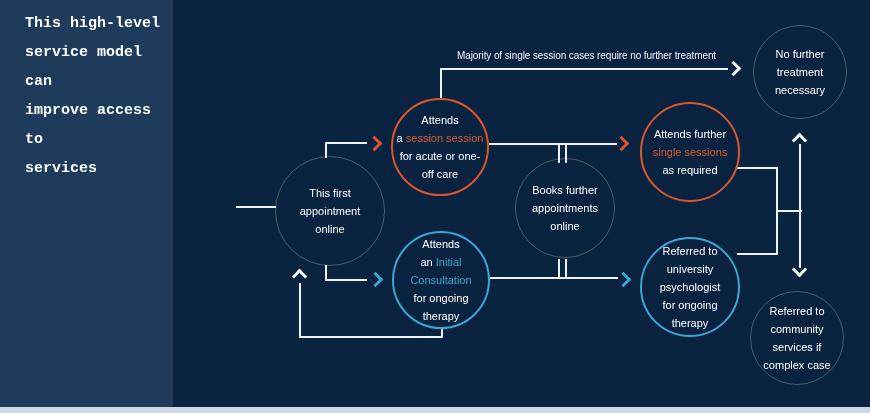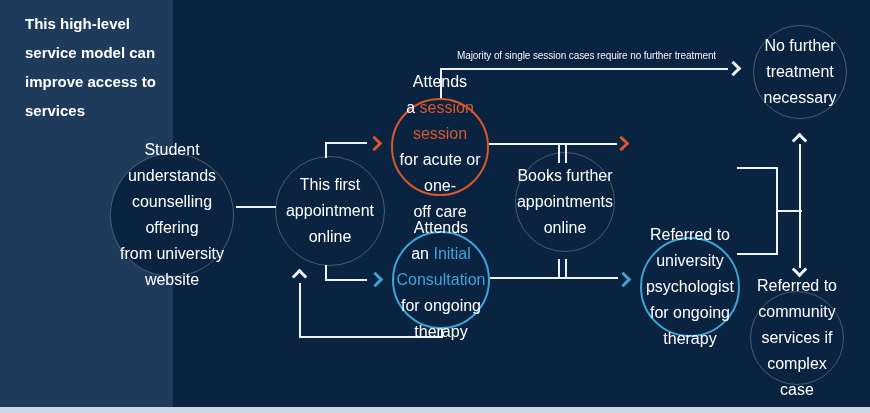--- a/index.html
+++ b/index.html
@@ -5,31 +5,31 @@
   html,body{margin:0;padding:0;background:#061c33;}
   .page{position:relative;width:870px;height:413px;overflow:hidden;
         background:var(--background,#0a2340);
         font-family:"Liberation Sans",sans-serif;}
   .sidebar{position:absolute;left:0;top:0;width:173px;height:413px;
            background:var(--sidebar,#1f3b5c);}
   .footer-stripe{position:absolute;left:0;top:407px;width:870px;height:6px;
                  background:var(--footer-stripe,#ccd7e3);}
   .title{position:absolute;left:25px;top:9px;width:146px;margin:0;
          font-size:15px;line-height:29px;font-weight:bold;color:#ffffff;
-         white-space:pre-line;}
+         white-space:pre-line;font-family:Liberation Mono, monospace;}
   .annotation{position:absolute;left:457px;top:50px;width:300px;
               font-size:10px;letter-spacing:-0.1px;color:#eef3f8;}
   .line{position:absolute;background:var(--line,#eef3f8);}
   .node{position:absolute;border-radius:50%;display:flex;align-items:center;
         justify-content:center;text-align:center;box-sizing:border-box;color:#fff;}
   .node.faint{border:1px solid rgba(255,255,255,0.25);}
   .node.filled{background:var(--background,#0a2340);}
   .node.orange{border:2px solid var(--orange,#d9582c);}
   .node.blue{border:2px solid var(--blue,#3fa5d6);}
-  .nlabel{font-size:16px;line-height:26px;white-space:pre-line;padding:2px;}
+  .nlabel{font-size:11px;line-height:18px;white-space:pre-line;padding:2px;}
   .hl-orange{color:var(--orange,#d9582c);}
   .hl-blue{color:var(--blue,#3fa5d6);text-align:right;}
   .chev{position:absolute;width:8px;height:8px;
         border-top:3px solid #f2f6fa;border-right:3px solid #f2f6fa;}
   .chev.right{transform:rotate(45deg);}
   .chev.up{transform:rotate(-45deg);}
   .chev.down{transform:rotate(135deg);}
   .chev.orange{border-color:var(--orange,#d9582c);}
   .chev.blue{border-color:var(--blue,#3fa5d6);}
 </style>
@@ -72,27 +72,20 @@
 
   <span class="chev right orange" style="left:369px;top:138px"></span>
   <span class="chev right blue" style="left:370px;top:274px"></span>
   <span class="chev right orange" style="left:616px;top:138px"></span>
   <span class="chev right blue" style="left:618px;top:274px"></span>
   <span class="chev right" style="left:728px;top:63px"></span>
   <span class="chev up" style="left:294px;top:271px"></span>
   <span class="chev up" style="left:794px;top:135px"></span>
   <span class="chev down" style="left:794px;top:264px"></span>
 
-  <div class="node faint filled" style="left:110px;top:153px;width:124px;height:124px">
-    <span class="nlabel">Student
-understands
-counselling offering
-from university
-website</span>
-  </div>
 
   <div class="node faint" style="left:275px;top:156px;width:110px;height:110px">
     <span class="nlabel">This first
 appointment
 online</span>
   </div>
 
   <div class="node orange" style="left:391px;top:98px;width:98px;height:98px">
     <span class="nlabel"><span>Attends
 a </span><span class="hl-orange">session session</span><span>
@@ -101,26 +94,31 @@
   </div>
 
   <div class="node blue" style="left:392px;top:231px;width:98px;height:98px">
     <span class="nlabel"><span>Attends
 an </span><span class="hl-blue">Initial
 Consultation</span><span>
 for ongoing
 therapy</span></span>
   </div>
 
-  <div class="node faint" style="left:515px;top:152px;width:100px;height:100px">
+  <div class="node faint" style="left:515px;top:158px;width:100px;height:100px">
     <span class="nlabel">Books further
 appointments
 online</span>
   </div>
 
+  <div class="node orange" style="left:640px;top:102px;width:100px;height:100px">
+    <span class="nlabel"><span>Attends further
+</span><span class="hl-orange">single sessions</span><span>
+as required</span></span>
+  </div>
 
   <div class="node blue" style="left:640px;top:237px;width:100px;height:100px">
     <span class="nlabel">Referred to
 university
 psychologist
 for ongoing
 therapy</span>
   </div>
 
   <div class="node faint" style="left:753px;top:25px;width:94px;height:94px">

